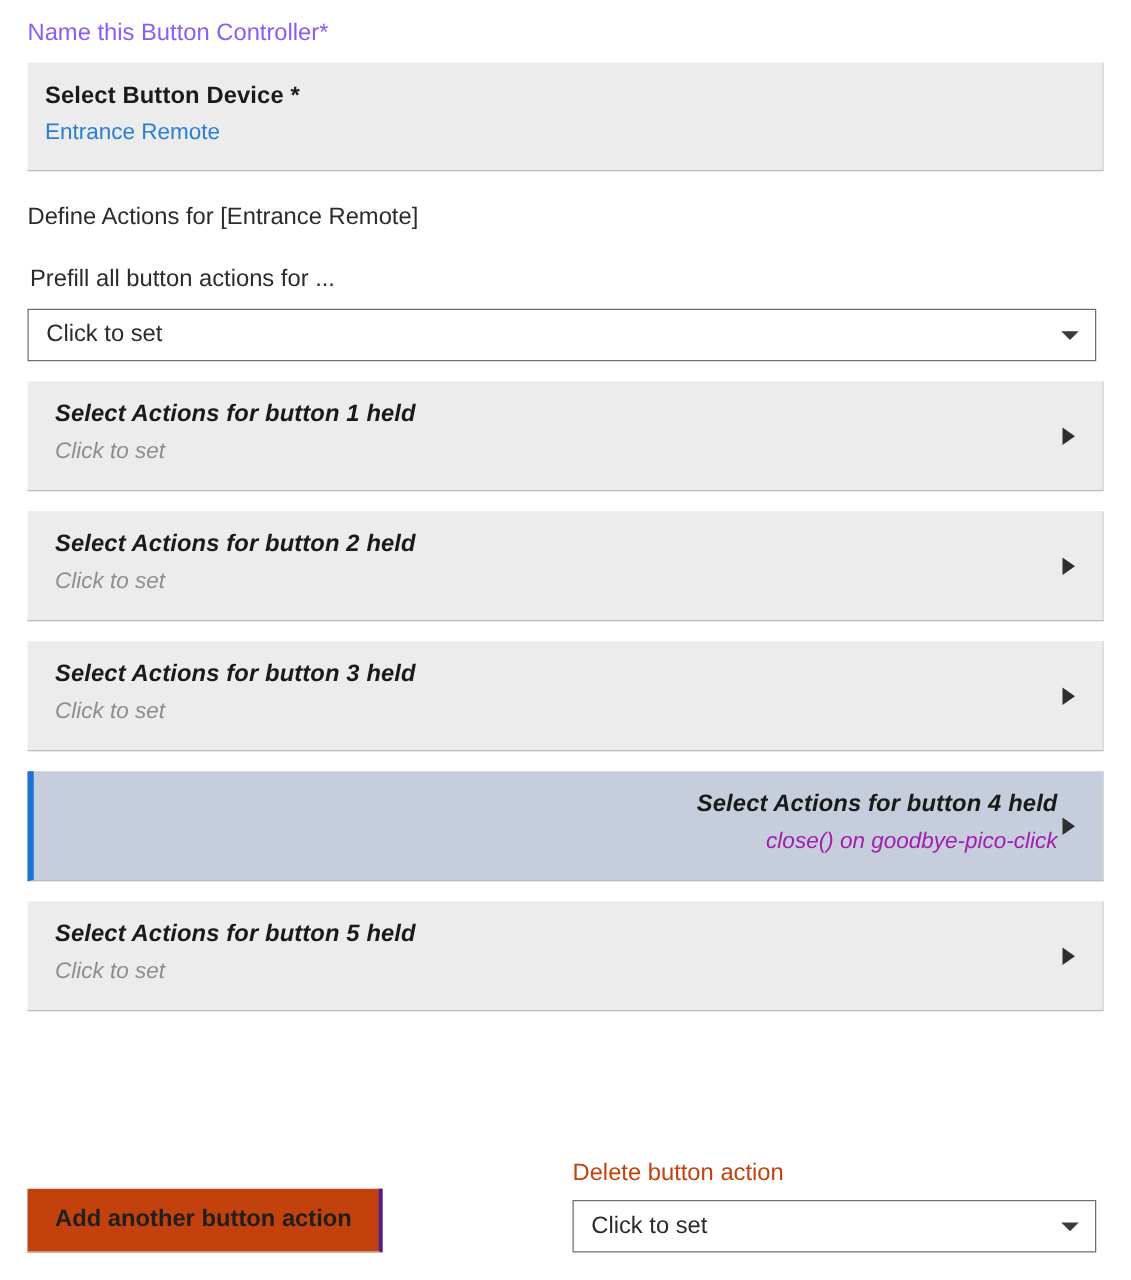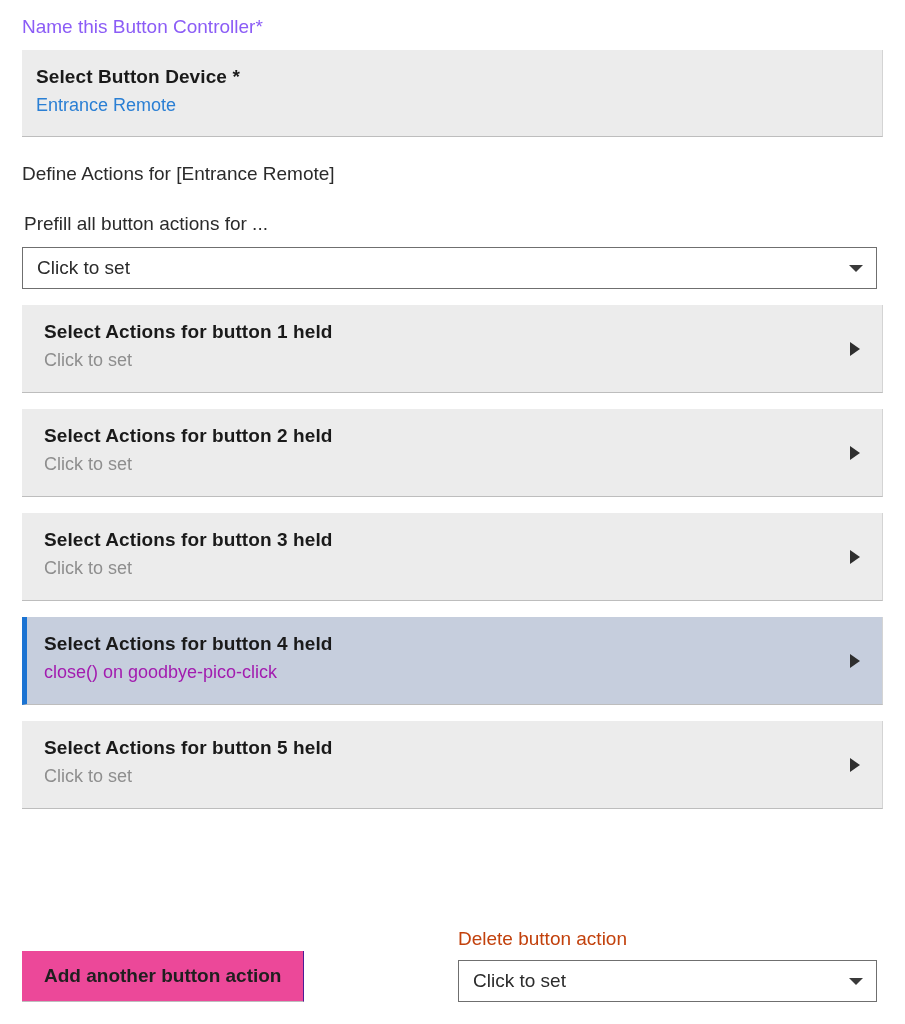--- a/index.html
+++ b/index.html
@@ -109,25 +109,27 @@
 
   
   .action-row {
     position: relative;
     background: #ececec;
     margin: 16px 22px 0 22px;
     padding: 14px 36px 16px 22px;
     border-bottom: 1px solid #bdbdbd;
     border-right: 1px solid #d4d4d4;
     min-height: 88px;
+    font-style: italic;
   }
   .action-row.selected {
     background: #c6cedd;
     border-left: 5px solid #1b73d2;
     padding-left: 17px;
+    text-align: right;
   }
   .row-arrow {
     position: absolute;
     right: 22px;
     top: 50%;
     margin-top: -7px;
     width: 0; height: 0;
     border-top: 7px solid transparent;
     border-bottom: 7px solid transparent;
     border-left: 10px solid #2e2e2e;
@@ -138,24 +140,24 @@
     position: absolute;
     left: 0;
     right: 0;
     bottom: 8px;
     height: 120px;
   }
   .add-btn {
     position: absolute;
     left: 22px;
     bottom: 14px;
-    background: #ec4899;
+    background: #c2410c;
     border: none;
     border-bottom: 1px solid #bdbdbd;
-    border-right: 1px solid #4c1d95;
+    border-right: 3px solid #4c1d95;
     font-family: "Liberation Sans", sans-serif;
     font-size: 19px;
     font-weight: bold;
     color: #1f1f1f;
     padding: 14px 22px;
     cursor: pointer;
   }
   .delete-group {
     position: absolute;
     left: 458px;

